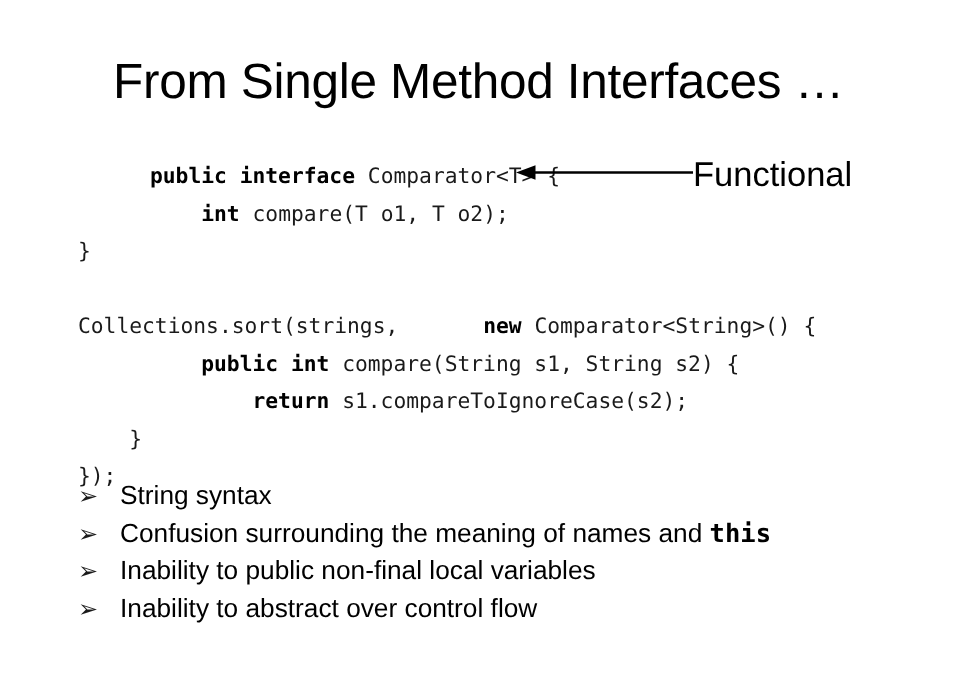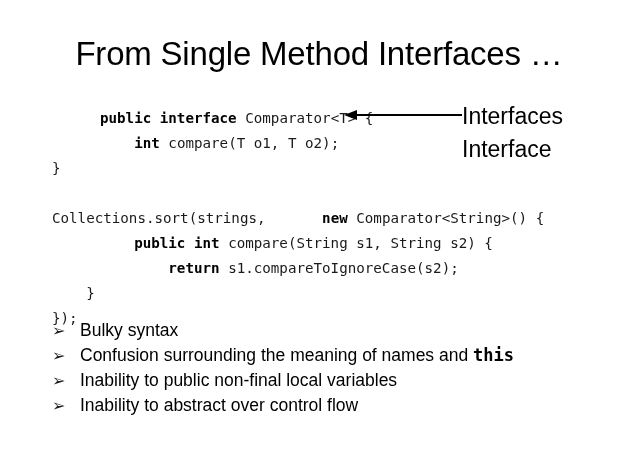--- a/index.html
+++ b/index.html
@@ -118,28 +118,27 @@
   <div class="slide-title">From Single Method Interfaces …</div>
 
   <div class="code-block" id="code-block"><div class="code-line"><span class="kw">public interface </span><span>Comparator&lt;T&gt; {</span></div><div class="code-line"><span class="kw">    int </span><span>compare(T o1, T o2);</span></div><div class="code-line"><span>}</span></div><div class="code-line blank">&nbsp;</div><div class="code-line"><span>Collections.sort(strings, </span><span class="kw">new </span><span>Comparator&lt;String&gt;() {</span></div><div class="code-line"><span class="kw">    public int </span><span>compare(String s1, String s2) {</span></div><div class="code-line"><span class="kw">        return </span><span>s1.compareToIgnoreCase(s2);</span></div><div class="code-line"><span>    }</span></div><div class="code-line"><span>});</span></div></div>
 
   <svg class="annot-arrow" viewBox="0 0 118 14">
     <line x1="11" y1="7" x2="118" y2="7" stroke="#000000" stroke-width="1.8"></line>
     <polygon points="0,7 13,2.1 13,11.9" fill="#000000"></polygon>
   </svg>
 
   <div class="annot-text" id="annot-text">
-      <span class="ln">Interfaces</span>
-      <span class="ln">Interface</span>
+      <span class="ln">Functional</span>
     </div>
 
   <div class="bullets" id="bullet-list">
       <div class="bullet-row">
         <span class="bullet-marker">➢</span>
-        <span class="bullet-text"><span>Bulky syntax</span></span>
+        <span class="bullet-text"><span>String syntax</span></span>
       </div>
       <div class="bullet-row">
         <span class="bullet-marker">➢</span>
         <span class="bullet-text"><span>Confusion surrounding the meaning of names and </span><span class="mono-b">this</span></span>
       </div>
       <div class="bullet-row">
         <span class="bullet-marker">➢</span>
         <span class="bullet-text"><span>Inability to public non-final local variables</span></span>
       </div>
       <div class="bullet-row">

